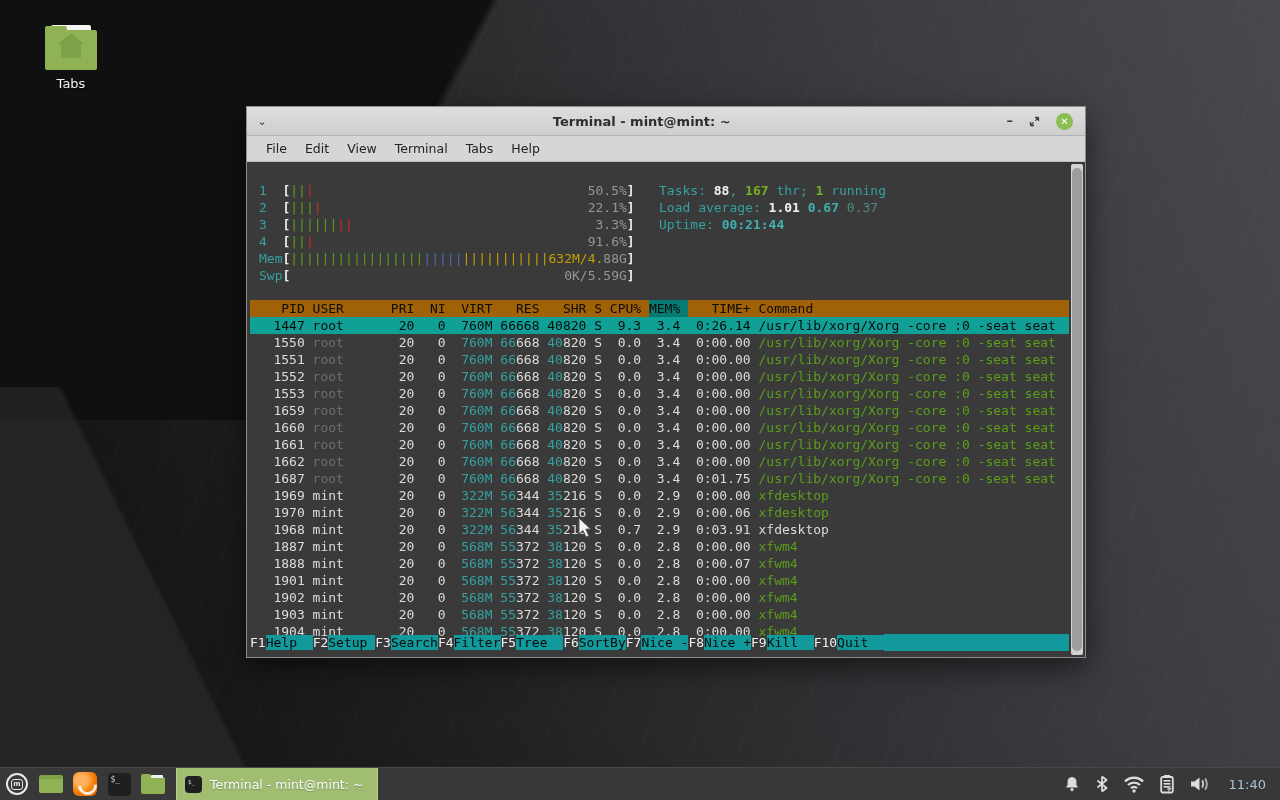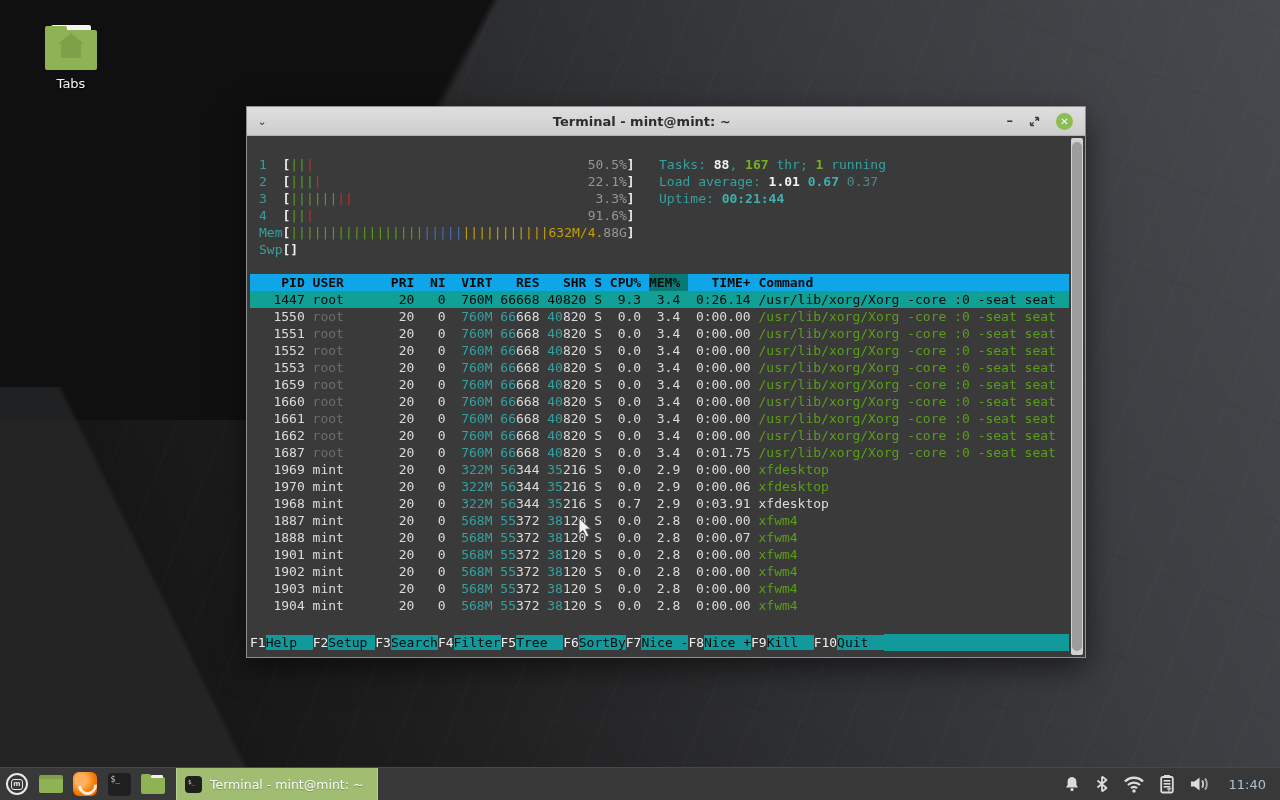--- a/index.html
+++ b/index.html
@@ -64,21 +64,21 @@
   .seg-wb{color:#f2f2f2;font-weight:bold;} .seg-gb{color:#76b021;font-weight:bold;}
   .seg-dim{color:#4d8a86;}
 
   .hinfo{position:absolute;left:412px;top:20px;white-space:pre;}
 
   .ptable{position:absolute;left:3px;right:16px;top:138px;}
   .prow{display:flex;white-space:pre;height:17px;}
   .prow span{display:inline-block;overflow:hidden;}
   .cell-r{text-align:right;} .cell-l{text-align:left;}
   .gap{width:1ch;}
-  .hdr{background:#0ea5e9;color:#0b0b0b;font-weight:bold;}
+  .hdr{background:#a16207;color:#0b0b0b;font-weight:normal;}
   .hdr .sorted{background:#077a74;}
   .row-sel{background:#11a096;}
   .row-sel span, .row-sel span span{color:#0a0a0a !important;}
   .c-white{color:#dcdcdc;} .c-dimuser{color:#6e6e6e;} .c-cyan{color:#35a0a0;}
   .c-green{color:#5a9e19;}
   .cmd-cell{flex:1;}
 
   .fkeys{position:absolute;left:3px;right:16px;bottom:6px;display:flex;white-space:pre;height:17px;}
   .fk-key{color:#f0f0f0;}
   .fk-label{background:#12999b;color:#0a0a0a;}
@@ -137,28 +137,36 @@
     <div class="tb-controls">
       <div class="tb-min">–</div>
       <div class="tb-max">
         <svg width="11" height="11" viewBox="0 0 11 11">
           <path d="M1.5 9.5 L1.5 6 M1.5 9.5 L5 9.5 M1.5 9.5 L4.6 6.4 M9.5 1.5 L9.5 5 M9.5 1.5 L6 1.5 M9.5 1.5 L6.4 4.6" stroke="#3a3a3a" stroke-width="1.3" fill="none"></path>
         </svg>
       </div>
       <div class="tb-close">✕</div>
     </div>
   </div>
+  <div class="menubar" id="menubar">
+      <div class="menu-item">File</div>
+      <div class="menu-item">Edit</div>
+      <div class="menu-item">View</div>
+      <div class="menu-item">Terminal</div>
+      <div class="menu-item">Tabs</div>
+      <div class="menu-item">Help</div>
+    </div>
   <div class="terminal">
     <div class="hmeters" id="hmeters">
         <div class="meter-row"><span class="meter-label">1</span><span class="bracket">[</span><span class="meter-mid"><span class="seg-g">||</span><span class="seg-r">|</span><span class="meter-val"><span class="seg-gray">50.5%</span></span></span><span class="bracket">]</span></div>
         <div class="meter-row"><span class="meter-label">2</span><span class="bracket">[</span><span class="meter-mid"><span class="seg-g">|||</span><span class="seg-r">|</span><span class="meter-val"><span class="seg-gray">22.1%</span></span></span><span class="bracket">]</span></div>
         <div class="meter-row"><span class="meter-label">3</span><span class="bracket">[</span><span class="meter-mid"><span class="seg-g">||||||</span><span class="seg-r">||</span><span class="meter-val"><span class="seg-gray">3.3%</span></span></span><span class="bracket">]</span></div>
         <div class="meter-row"><span class="meter-label">4</span><span class="bracket">[</span><span class="meter-mid"><span class="seg-g">||</span><span class="seg-r">|</span><span class="meter-val"><span class="seg-gray">91.6%</span></span></span><span class="bracket">]</span></div>
         <div class="meter-row"><span class="meter-label">Mem</span><span class="bracket">[</span><span class="meter-mid"><span class="seg-g">|||||||||||||||||</span><span class="seg-b">|||||</span><span class="seg-y">|||||||||||</span><span class="meter-val"><span class="seg-y">632M/4.</span><span class="seg-gray">88G</span></span></span><span class="bracket">]</span></div>
-        <div class="meter-row"><span class="meter-label">Swp</span><span class="bracket">[</span><span class="bracket">]</span></div>
+        <div class="meter-row"><span class="meter-label">Swp</span><span class="bracket">[</span><span class="meter-mid"><span class="meter-val"><span class="seg-gray">0K/5.59G</span></span></span><span class="bracket">]</span></div>
       </div>
     <div class="hinfo" id="hinfo"><div class="info-row"><span class="seg-c">Tasks: </span><span class="seg-wb">88</span><span class="seg-c">, </span><span class="seg-gb">167</span><span class="seg-c"> thr; </span><span class="seg-gb">1</span><span class="seg-c"> running</span></div><div class="info-row"><span class="seg-c">Load average: </span><span class="seg-wb">1.01 </span><span class="seg-cb">0.67 </span><span class="seg-dim">0.37</span></div><div class="info-row"><span class="seg-c">Uptime: </span><span class="seg-cb">00:21:44</span></div></div>
     <div class="ptable" id="ptable">
         <div class="prow hdr"><span class="cell-r" style="width: 7ch;">PID</span><span class="gap"> </span><span class="cell-l" style="width: 9ch;">USER</span><span class="gap"> </span><span class="cell-r" style="width: 3ch;">PRI</span><span class="gap"> </span><span class="cell-r" style="width: 3ch;">NI</span><span class="gap"> </span><span class="cell-r" style="width: 5ch;">VIRT</span><span class="gap"> </span><span class="cell-r" style="width: 5ch;">RES</span><span class="gap"> </span><span class="cell-r" style="width: 5ch;">SHR</span><span class="gap"> </span><span class="cell-l" style="width: 1ch;">S</span><span class="gap"> </span><span class="cell-r" style="width: 4ch;">CPU%</span><span class="gap"> </span><span class="cell-r sorted" style="width: 4ch;">MEM%</span><span class="gap sorted"> </span><span class="cell-r" style="width: 8ch;">TIME+</span><span class="gap"> </span><span class="cell-l cmd-cell">Command</span></div>
         <div class="prow row-sel"><span class="cell-r c-white" style="width: 7ch;">1447</span><span class="gap"> </span><span class="cell-l c-white" style="width: 9ch;">root</span><span class="gap"> </span><span class="cell-r c-white" style="width: 3ch;">20</span><span class="gap"> </span><span class="cell-r c-white" style="width: 3ch;">0</span><span class="gap"> </span><span class="cell-r c-cyan" style="width: 5ch;">760M</span><span class="gap"> </span><span class="cell-r" style="width: 5ch;"><span class="c-cyan">66</span><span class="c-white">668</span></span><span class="gap"> </span><span class="cell-r" style="width: 5ch;"><span class="c-cyan">40</span><span class="c-white">820</span></span><span class="gap"> </span><span class="cell-l c-white" style="width: 1ch;">S</span><span class="gap"> </span><span class="cell-r c-white" style="width: 4ch;">9.3</span><span class="gap"> </span><span class="cell-r c-white" style="width: 4ch;">3.4</span><span class="gap"> </span><span class="cell-r c-white" style="width: 8ch;">0:26.14</span><span class="gap"> </span><span class="cell-l cmd-cell c-white">/usr/lib/xorg/Xorg -core :0 -seat seat</span></div>
         <div class="prow"><span class="cell-r c-white" style="width: 7ch;">1550</span><span class="gap"> </span><span class="cell-l c-dimuser" style="width: 9ch;">root</span><span class="gap"> </span><span class="cell-r c-white" style="width: 3ch;">20</span><span class="gap"> </span><span class="cell-r c-white" style="width: 3ch;">0</span><span class="gap"> </span><span class="cell-r c-cyan" style="width: 5ch;">760M</span><span class="gap"> </span><span class="cell-r" style="width: 5ch;"><span class="c-cyan">66</span><span class="c-white">668</span></span><span class="gap"> </span><span class="cell-r" style="width: 5ch;"><span class="c-cyan">40</span><span class="c-white">820</span></span><span class="gap"> </span><span class="cell-l c-white" style="width: 1ch;">S</span><span class="gap"> </span><span class="cell-r c-white" style="width: 4ch;">0.0</span><span class="gap"> </span><span class="cell-r c-white" style="width: 4ch;">3.4</span><span class="gap"> </span><span class="cell-r c-white" style="width: 8ch;">0:00.00</span><span class="gap"> </span><span class="cell-l cmd-cell c-green">/usr/lib/xorg/Xorg -core :0 -seat seat</span></div>
         <div class="prow"><span class="cell-r c-white" style="width: 7ch;">1551</span><span class="gap"> </span><span class="cell-l c-dimuser" style="width: 9ch;">root</span><span class="gap"> </span><span class="cell-r c-white" style="width: 3ch;">20</span><span class="gap"> </span><span class="cell-r c-white" style="width: 3ch;">0</span><span class="gap"> </span><span class="cell-r c-cyan" style="width: 5ch;">760M</span><span class="gap"> </span><span class="cell-r" style="width: 5ch;"><span class="c-cyan">66</span><span class="c-white">668</span></span><span class="gap"> </span><span class="cell-r" style="width: 5ch;"><span class="c-cyan">40</span><span class="c-white">820</span></span><span class="gap"> </span><span class="cell-l c-white" style="width: 1ch;">S</span><span class="gap"> </span><span class="cell-r c-white" style="width: 4ch;">0.0</span><span class="gap"> </span><span class="cell-r c-white" style="width: 4ch;">3.4</span><span class="gap"> </span><span class="cell-r c-white" style="width: 8ch;">0:00.00</span><span class="gap"> </span><span class="cell-l cmd-cell c-green">/usr/lib/xorg/Xorg -core :0 -seat seat</span></div>
         <div class="prow"><span class="cell-r c-white" style="width: 7ch;">1552</span><span class="gap"> </span><span class="cell-l c-dimuser" style="width: 9ch;">root</span><span class="gap"> </span><span class="cell-r c-white" style="width: 3ch;">20</span><span class="gap"> </span><span class="cell-r c-white" style="width: 3ch;">0</span><span class="gap"> </span><span class="cell-r c-cyan" style="width: 5ch;">760M</span><span class="gap"> </span><span class="cell-r" style="width: 5ch;"><span class="c-cyan">66</span><span class="c-white">668</span></span><span class="gap"> </span><span class="cell-r" style="width: 5ch;"><span class="c-cyan">40</span><span class="c-white">820</span></span><span class="gap"> </span><span class="cell-l c-white" style="width: 1ch;">S</span><span class="gap"> </span><span class="cell-r c-white" style="width: 4ch;">0.0</span><span class="gap"> </span><span class="cell-r c-white" style="width: 4ch;">3.4</span><span class="gap"> </span><span class="cell-r c-white" style="width: 8ch;">0:00.00</span><span class="gap"> </span><span class="cell-l cmd-cell c-green">/usr/lib/xorg/Xorg -core :0 -seat seat</span></div>
         <div class="prow"><span class="cell-r c-white" style="width: 7ch;">1553</span><span class="gap"> </span><span class="cell-l c-dimuser" style="width: 9ch;">root</span><span class="gap"> </span><span class="cell-r c-white" style="width: 3ch;">20</span><span class="gap"> </span><span class="cell-r c-white" style="width: 3ch;">0</span><span class="gap"> </span><span class="cell-r c-cyan" style="width: 5ch;">760M</span><span class="gap"> </span><span class="cell-r" style="width: 5ch;"><span class="c-cyan">66</span><span class="c-white">668</span></span><span class="gap"> </span><span class="cell-r" style="width: 5ch;"><span class="c-cyan">40</span><span class="c-white">820</span></span><span class="gap"> </span><span class="cell-l c-white" style="width: 1ch;">S</span><span class="gap"> </span><span class="cell-r c-white" style="width: 4ch;">0.0</span><span class="gap"> </span><span class="cell-r c-white" style="width: 4ch;">3.4</span><span class="gap"> </span><span class="cell-r c-white" style="width: 8ch;">0:00.00</span><span class="gap"> </span><span class="cell-l cmd-cell c-green">/usr/lib/xorg/Xorg -core :0 -seat seat</span></div>
         <div class="prow"><span class="cell-r c-white" style="width: 7ch;">1659</span><span class="gap"> </span><span class="cell-l c-dimuser" style="width: 9ch;">root</span><span class="gap"> </span><span class="cell-r c-white" style="width: 3ch;">20</span><span class="gap"> </span><span class="cell-r c-white" style="width: 3ch;">0</span><span class="gap"> </span><span class="cell-r c-cyan" style="width: 5ch;">760M</span><span class="gap"> </span><span class="cell-r" style="width: 5ch;"><span class="c-cyan">66</span><span class="c-white">668</span></span><span class="gap"> </span><span class="cell-r" style="width: 5ch;"><span class="c-cyan">40</span><span class="c-white">820</span></span><span class="gap"> </span><span class="cell-l c-white" style="width: 1ch;">S</span><span class="gap"> </span><span class="cell-r c-white" style="width: 4ch;">0.0</span><span class="gap"> </span><span class="cell-r c-white" style="width: 4ch;">3.4</span><span class="gap"> </span><span class="cell-r c-white" style="width: 8ch;">0:00.00</span><span class="gap"> </span><span class="cell-l cmd-cell c-green">/usr/lib/xorg/Xorg -core :0 -seat seat</span></div>

